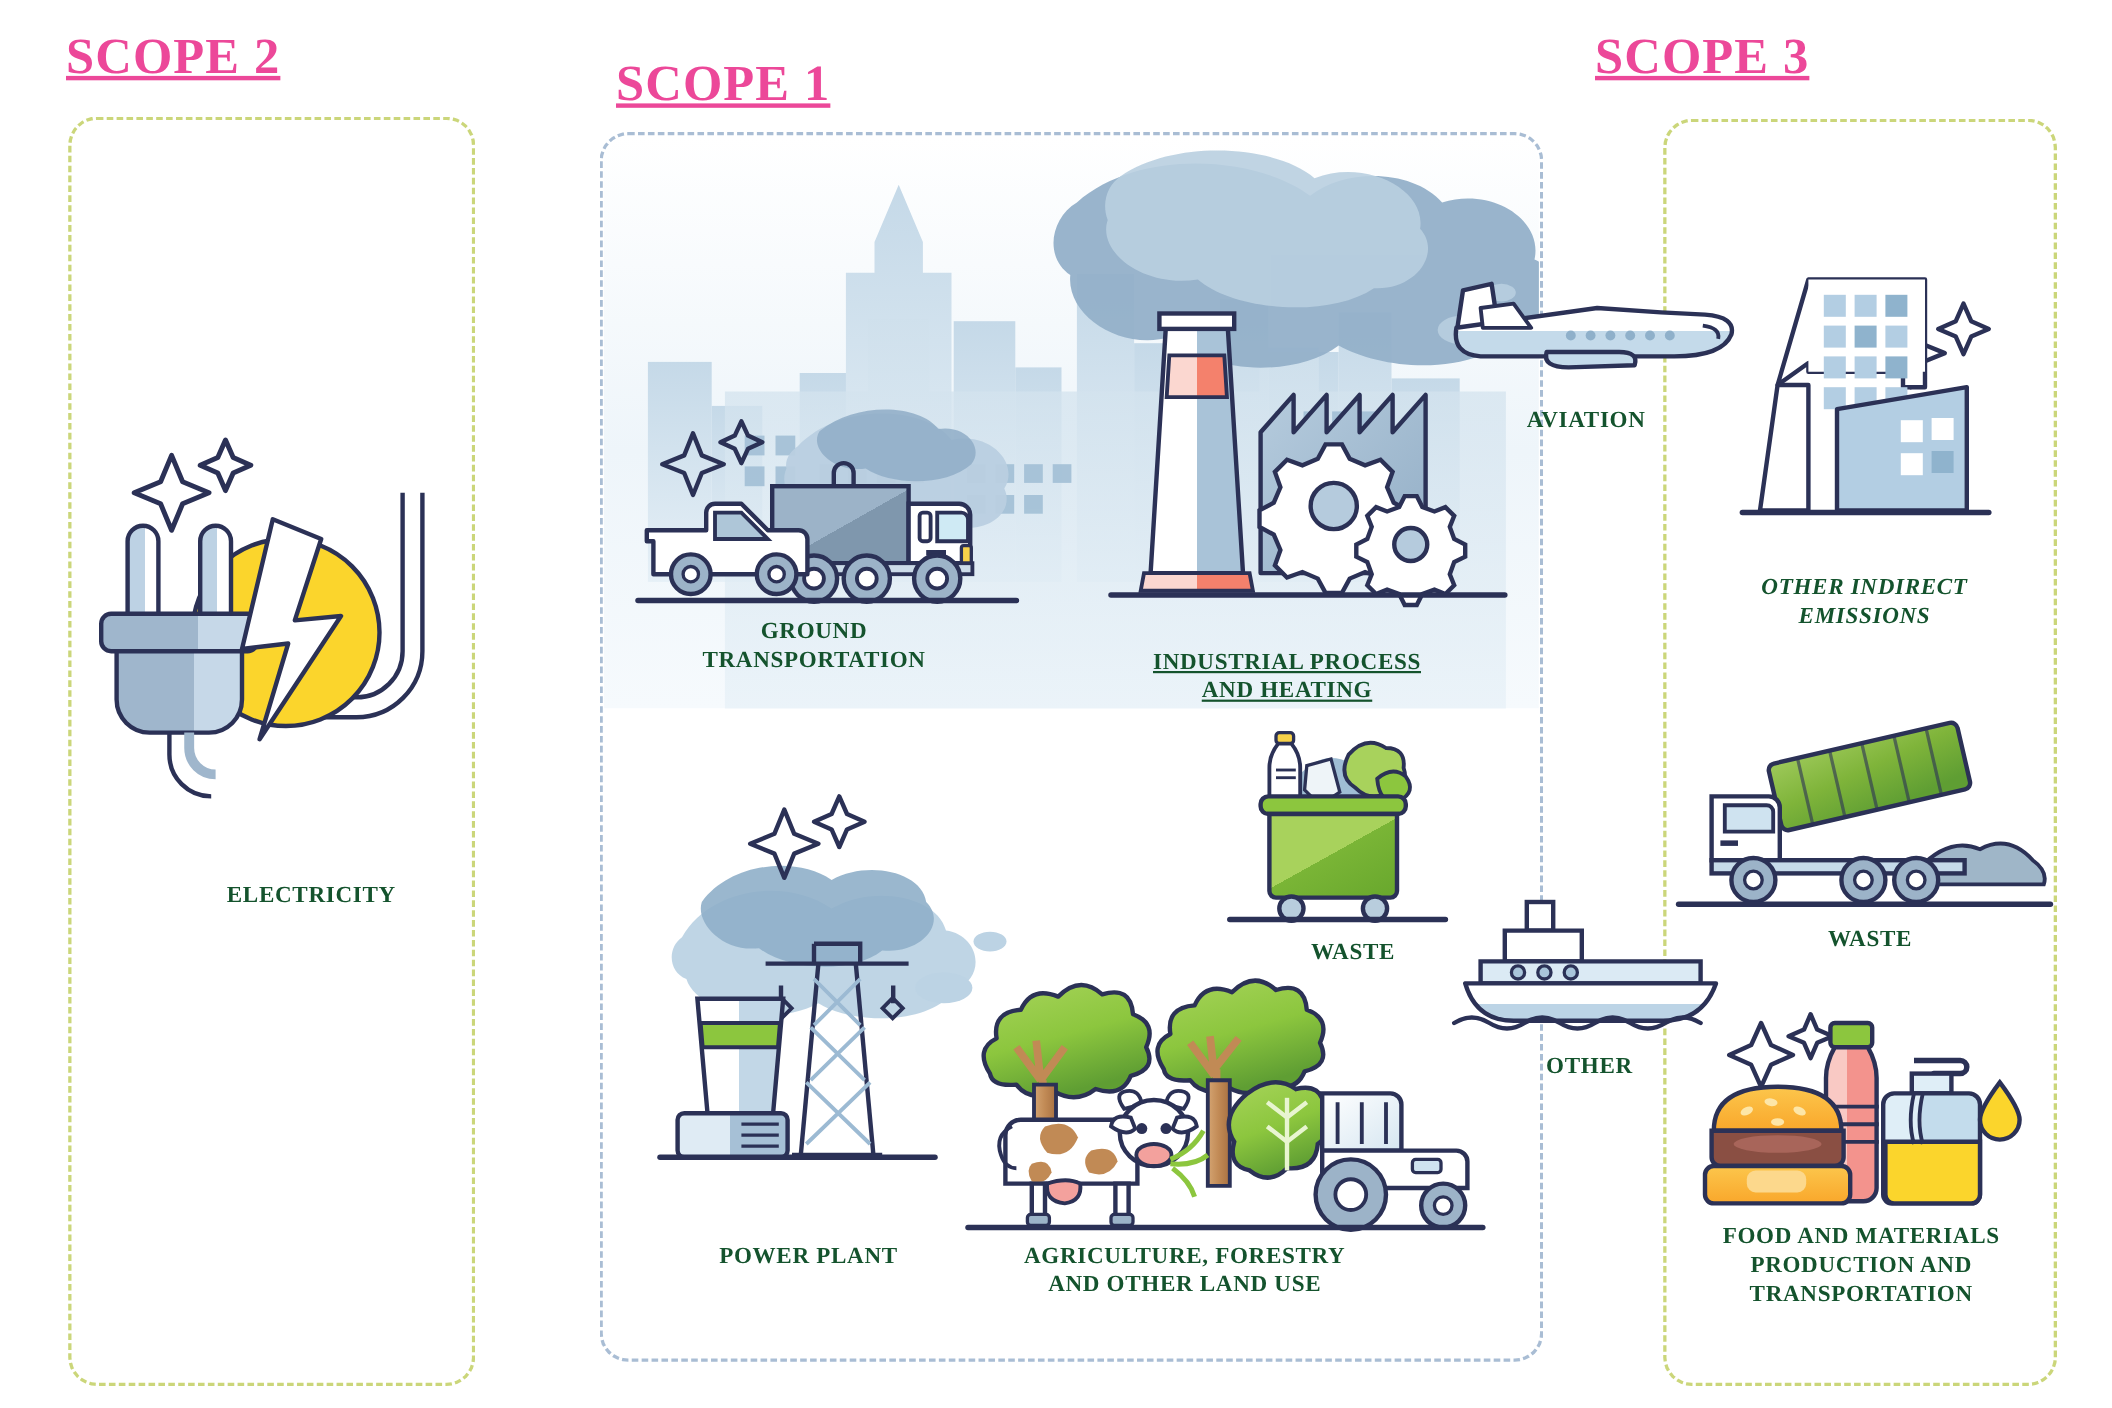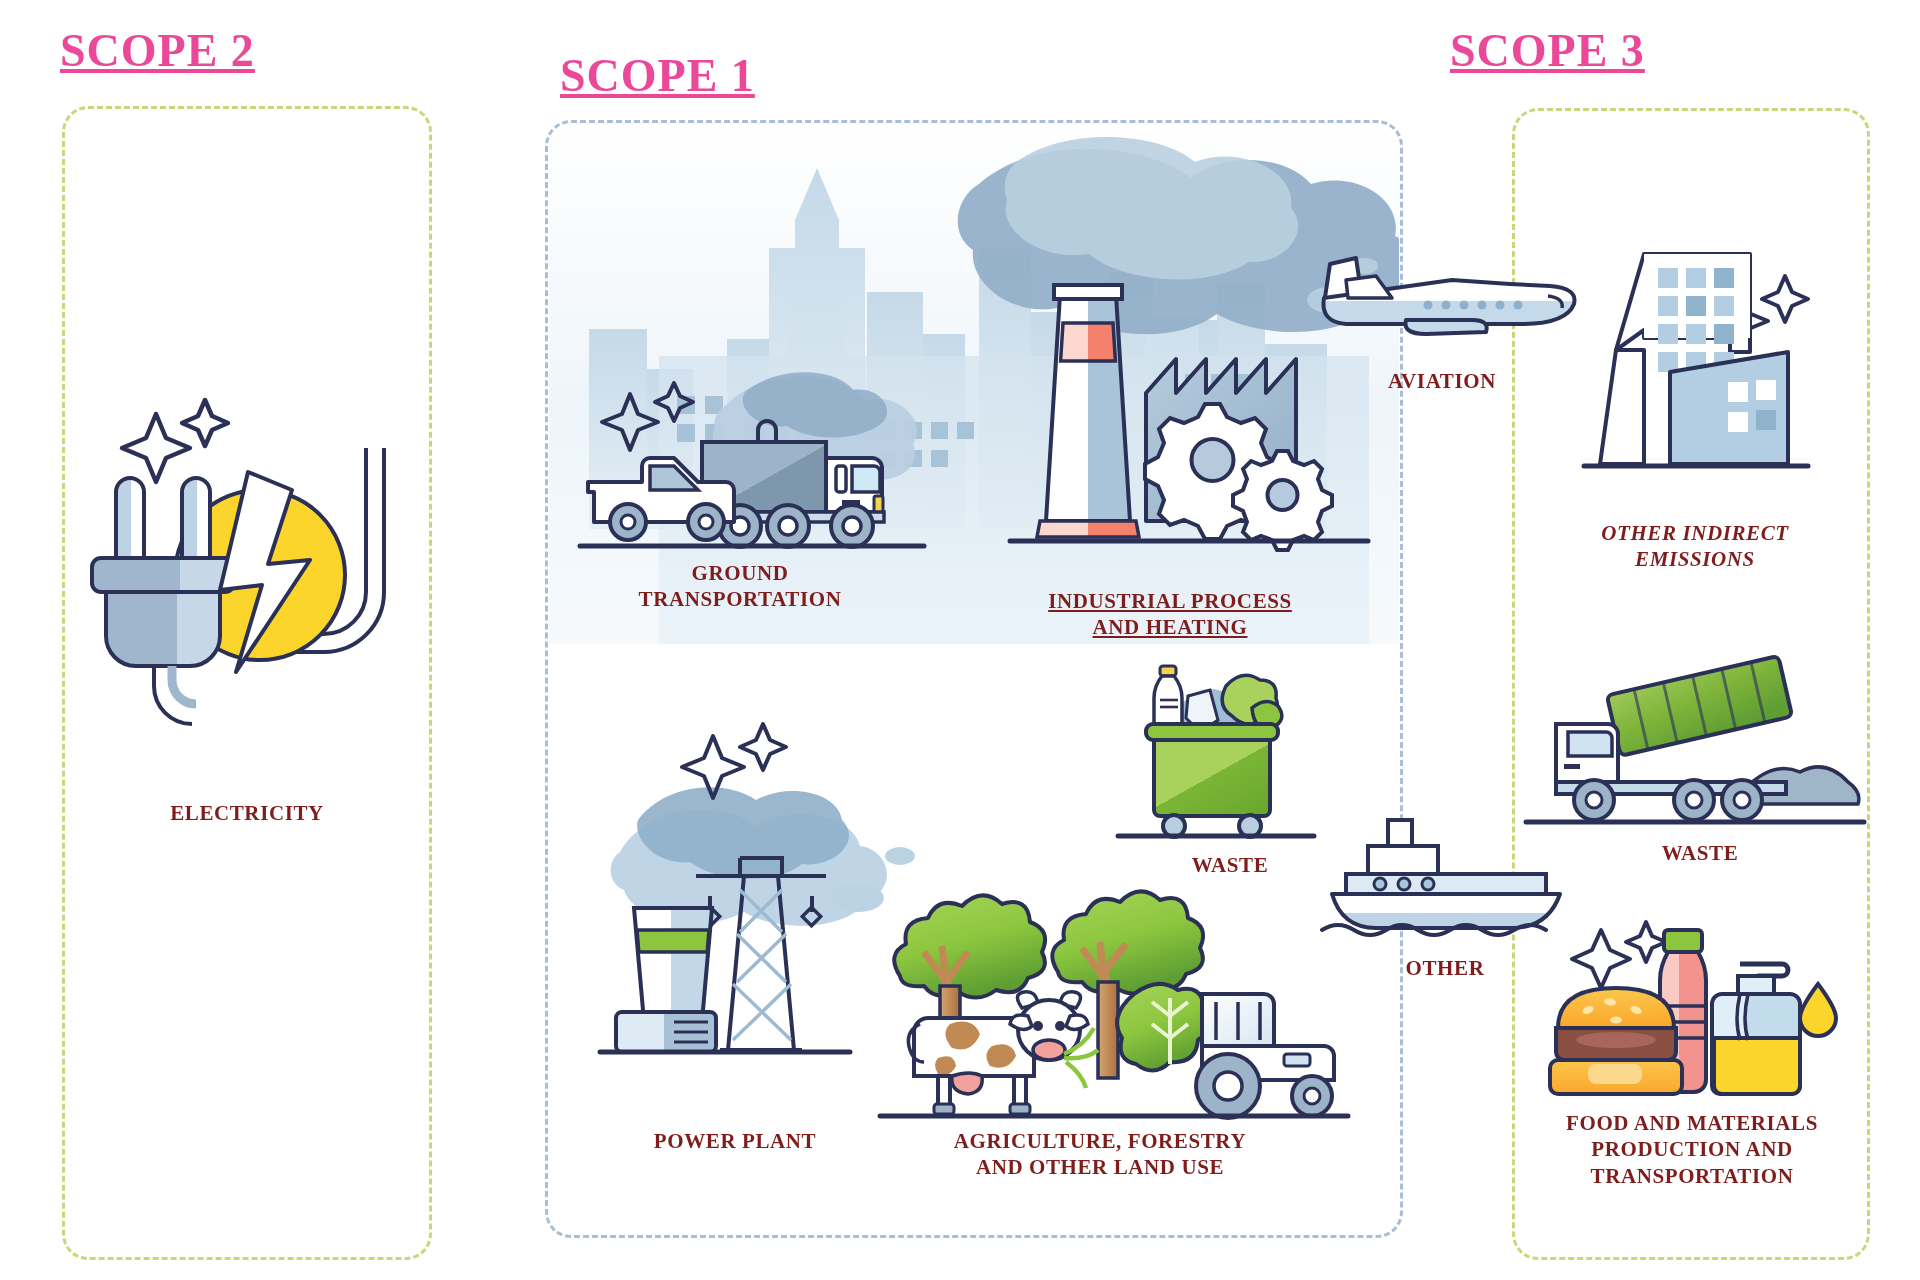--- a/index.html
+++ b/index.html
@@ -41,21 +41,21 @@
   #panel-scope3{
     left:1512px;top:108px;width:358px;height:1152px;
     border:3px dashed #cbd67a;
   }
 
   
   .caption{
     position:absolute;
     font-family:"Liberation Serif", serif;
     font-weight:bold;
-    color:#7f1d1d;
+    color:#14532d;
     font-size:21px;
     line-height:1.26;
     letter-spacing:0.6px;
     text-align:center;
     white-space:pre-line;
   }
 
   
   .illus{position:absolute;}
   svg{display:block;overflow:visible;}
@@ -210,21 +210,21 @@
 
       <rect x="22" y="178" width="142" height="34" rx="9" fill="url(#plugG)" stroke="#2b3156" stroke-width="4"></rect>
       <path d="M36 212 h114 v44 a30 30 0 0 1 -30 30 H66 a30 30 0 0 1 -30 -30z" fill="url(#plugG)" stroke="#2b3156" stroke-width="4"></path>
 
       <path d="M84 286 v20 a38 38 0 0 0 38 38" fill="none" stroke="#2b3156" stroke-width="4"></path>
       <path d="M102 286 v14 a24 24 0 0 0 24 24" fill="none" stroke="#9fb6cc" stroke-width="9"></path>
 
       <path d="M178 92 L150 210 L192 205 L166 292 L240 180 L198 184 L222 110 Z" fill="#ffffff" stroke="#2b3156" stroke-width="4" stroke-linejoin="round"></path>
     </svg>
   </div>
-  <div class="caption" style="left:62px;top:800px;width:370px;">ELECTRICITY</div>
+  <div class="caption" style="left:62px;top:800px;width:370px;padding-left:36px;">ELECTRICITY</div>
 
   <div class="illus" style="left:580px;top:380px;">
     <svg width="390" height="180" viewBox="0 0 390 180">
       <defs>
         <linearGradient id="boxG" x1="0" y1="0" x2="1" y2="1">
           <stop offset="0%" stop-color="#9cb3c8"></stop>
           <stop offset="52%" stop-color="#9cb3c8"></stop>
           <stop offset="52%" stop-color="#7f97ad"></stop>
           <stop offset="100%" stop-color="#7f97ad"></stop>
         </linearGradient>
@@ -465,21 +465,21 @@
         <path d="M322 156 h122 a10 10 0 0 1 10 10 v24 h-132z" fill="#ffffff" stroke="#2b3156" stroke-width="4"></path>
         <rect x="404" y="164" width="26" height="12" rx="3" fill="#cfe3f0" stroke="#2b3156" stroke-width="3"></rect>
         <circle cx="348" cy="196" r="32" fill="#9cb3c8" stroke="#2b3156" stroke-width="4"></circle>
         <circle cx="348" cy="196" r="14" fill="#ffffff" stroke="#2b3156" stroke-width="3.5"></circle>
         <circle cx="432" cy="206" r="20" fill="#9cb3c8" stroke="#2b3156" stroke-width="4"></circle>
         <circle cx="432" cy="206" r="8" fill="#ffffff" stroke="#2b3156" stroke-width="3"></circle>
       </g>
       <line x1="0" y1="226" x2="468" y2="226" stroke="#2b3156" stroke-width="5" stroke-linecap="round"></line>
     </svg>
   </div>
-  <div class="caption" style="left:880px;top:1128px;width:440px;text-align:center;">AGRICULTURE, FORESTRY
+  <div class="caption" style="left:857px;top:1128px;width:440px;text-align:center;">AGRICULTURE, FORESTRY
 AND OTHER LAND USE</div>
 
   <div class="illus" style="left:1138px;top:660px;">
     <svg width="190" height="190" viewBox="0 0 190 190">
       <defs>
         <linearGradient id="binG" x1="0" y1="0" x2="0.85" y2="1">
           <stop offset="0%" stop-color="#a8d25c"></stop>
           <stop offset="52%" stop-color="#a8d25c"></stop>
           <stop offset="52%" stop-color="#7ab536"></stop>
           <stop offset="100%" stop-color="#6aa92e"></stop>

